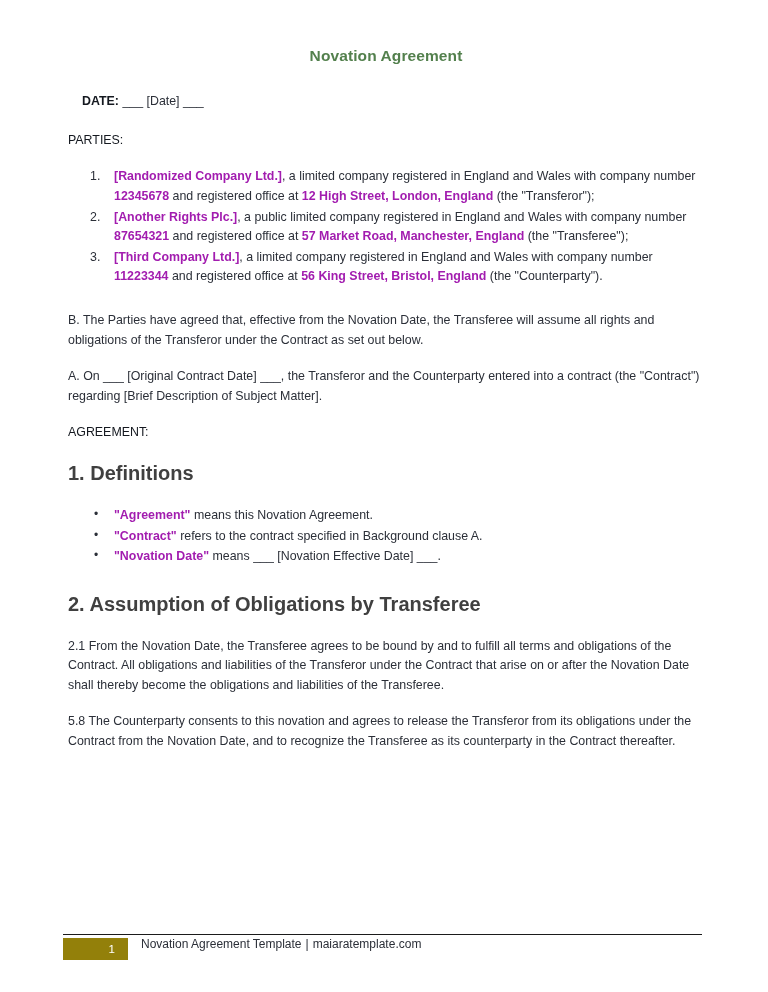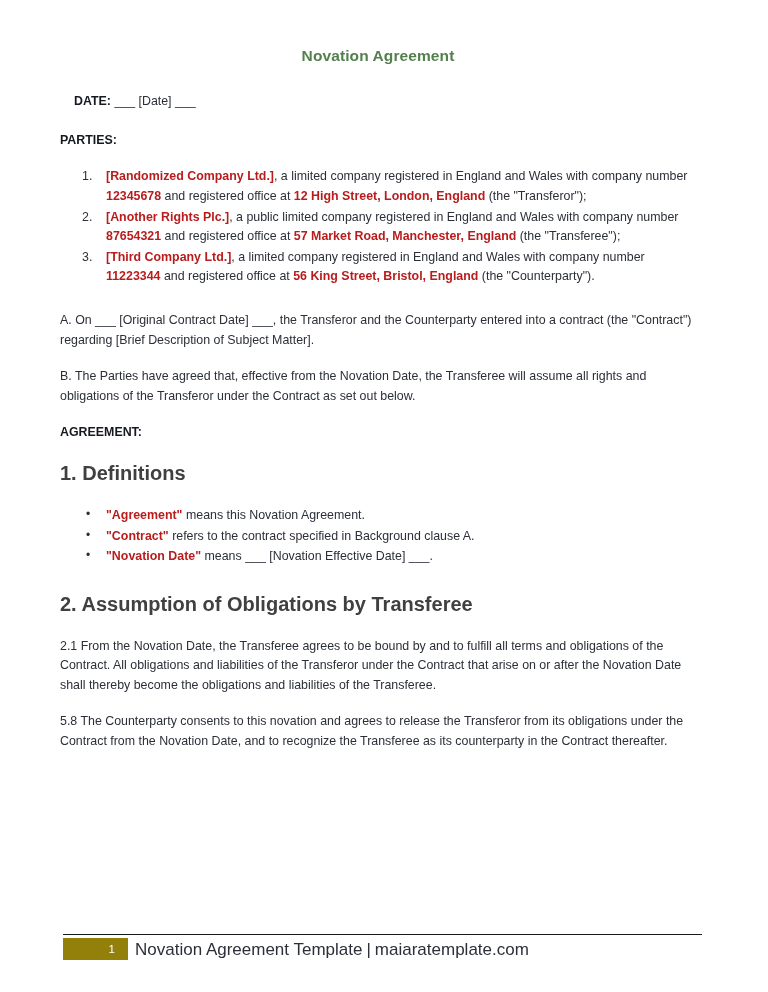--- a/index.html
+++ b/index.html
@@ -19,21 +19,21 @@
   .page {
     position: absolute;
     left: 0; top: 0;
     width: 768px;
     height: 992px;
     background: #ffffff;
     box-sizing: border-box;
   }
   .content {
     position: absolute;
-    left: 60px;
+    left: 68px;
     top: 46px;
     width: 636px;
   }
 
   
   .doc-title {
     text-align: center;
     font-size: 15.5px;
     font-weight: bold;
     color: #53804d;
@@ -48,21 +48,21 @@
     line-height: 1.5;
     margin: 0 0 20px 0;
     padding-left: 14px;
   }
   .label-line .lbl {
     font-weight: bold;
     color: #14181f;
   }
   .block-label {
     font-size: 12.4px;
-    font-weight: bold;
+    font-weight: normal;
     color: #14181f;
     margin: 0 0 18px 0;
     line-height: 1.5;
   }
   .para {
     font-size: 12.4px;
     line-height: 1.58;
     margin: 0 0 17px 0;
     text-align: left;
   }
@@ -82,21 +82,21 @@
   }
   .parties li .num {
     position: absolute;
     left: 22px;
     top: 0;
     font-size: 12.4px;
     color: #2b2f38;
   }
   b, .b {
     font-weight: bold;
-    color: #b91c1c;
+    color: #a21caf;
   }
 
   
   .sec-head {
     font-size: 20px;
     font-weight: bold;
     color: #404040;
     margin: 0 0 19px 0;
     line-height: 1.35;
   }
@@ -148,25 +148,25 @@
     color: #ffffff;
     font-size: 11.5px;
     display: flex;
     align-items: center;
     justify-content: flex-end;
     padding-right: 13px;
     box-sizing: border-box;
     font-weight: normal;
   }
   .footer-text {
-    font-size: 17px;
+    font-size: 12px;
     color: #2b2f38;
     display: flex;
-    align-items: center;
-    padding-left: 7px;
+    align-items: flex-start;
+    padding-left: 13px;
     line-height: 1;
   }
   .footer-sep { padding: 0 4px; }
 </style>
 </head>
 <body>
 
 <div class="page">
 
   <div class="content">
@@ -186,23 +186,23 @@
       </li>
       <li>
         <span class="num">2.</span><b>[Another Rights Plc.]</b><span>, a public limited company registered in England and Wales with company number </span><b>87654321</b><span> and registered office at </span><b>57 Market Road, Manchester, England</b><span> (the "Transferee");</span>
       </li>
       <li>
         <span class="num">3.</span><b>[Third Company Ltd.]</b><span>, a limited company registered in England and Wales with company number </span><b>11223344</b><span> and registered office at </span><b>56 King Street, Bristol, England</b><span> (the "Counterparty").</span>
       </li>
     </ol>
 
 
+    <p class="para">B. The Parties have agreed that, effective from the Novation Date, the Transferee will assume all rights and obligations of the Transferor under the Contract as set out below.</p>
+
     <p class="para">A. On ___ [Original Contract Date] ___, the Transferor and the Counterparty entered into a contract (the "Contract") regarding [Brief Description of Subject Matter].</p>
-
-    <p class="para">B. The Parties have agreed that, effective from the Novation Date, the Transferee will assume all rights and obligations of the Transferor under the Contract as set out below.</p>
 
     <p class="block-label">AGREEMENT:</p>
 
     <h2 class="sec-head s1">1. Definitions</h2>
 
     <ul class="defs">
       <li>
         <span class="bullet">•</span><b>"Agreement"</b><span> means this Novation Agreement.</span>
       </li>
       <li>

